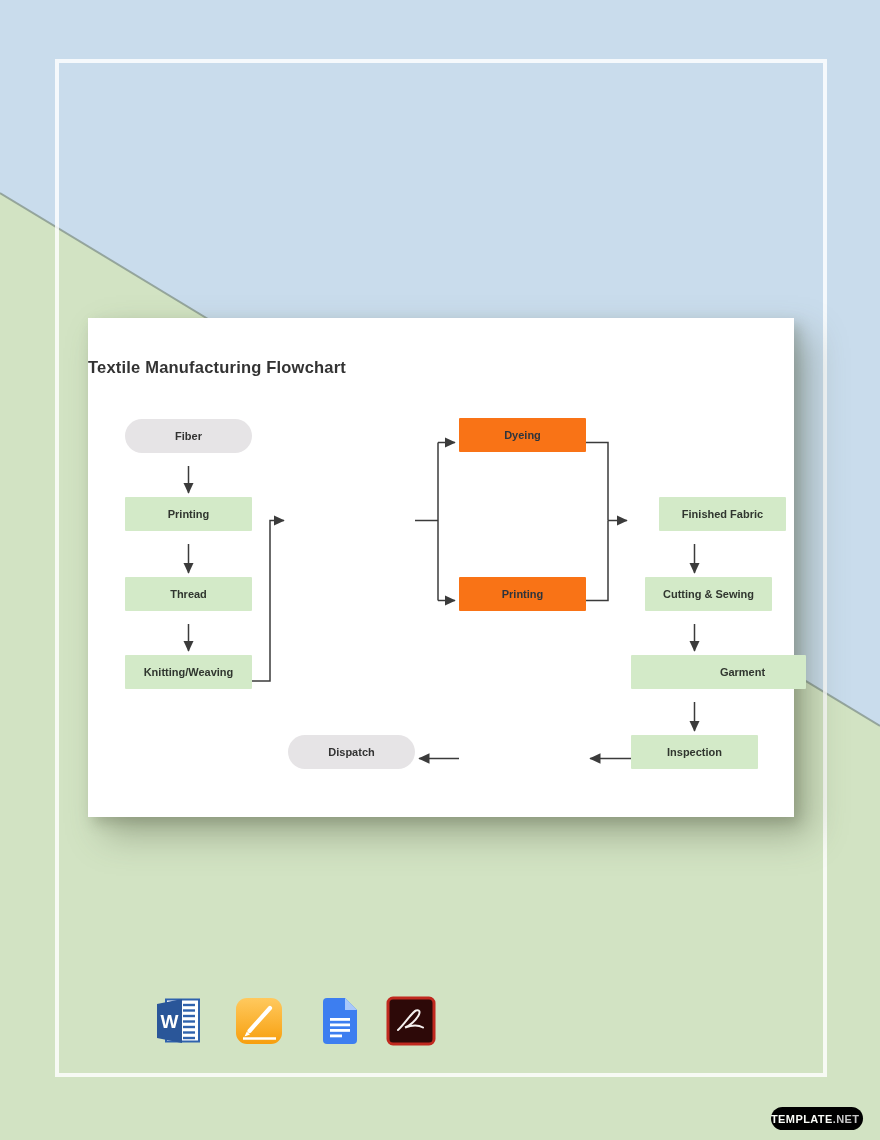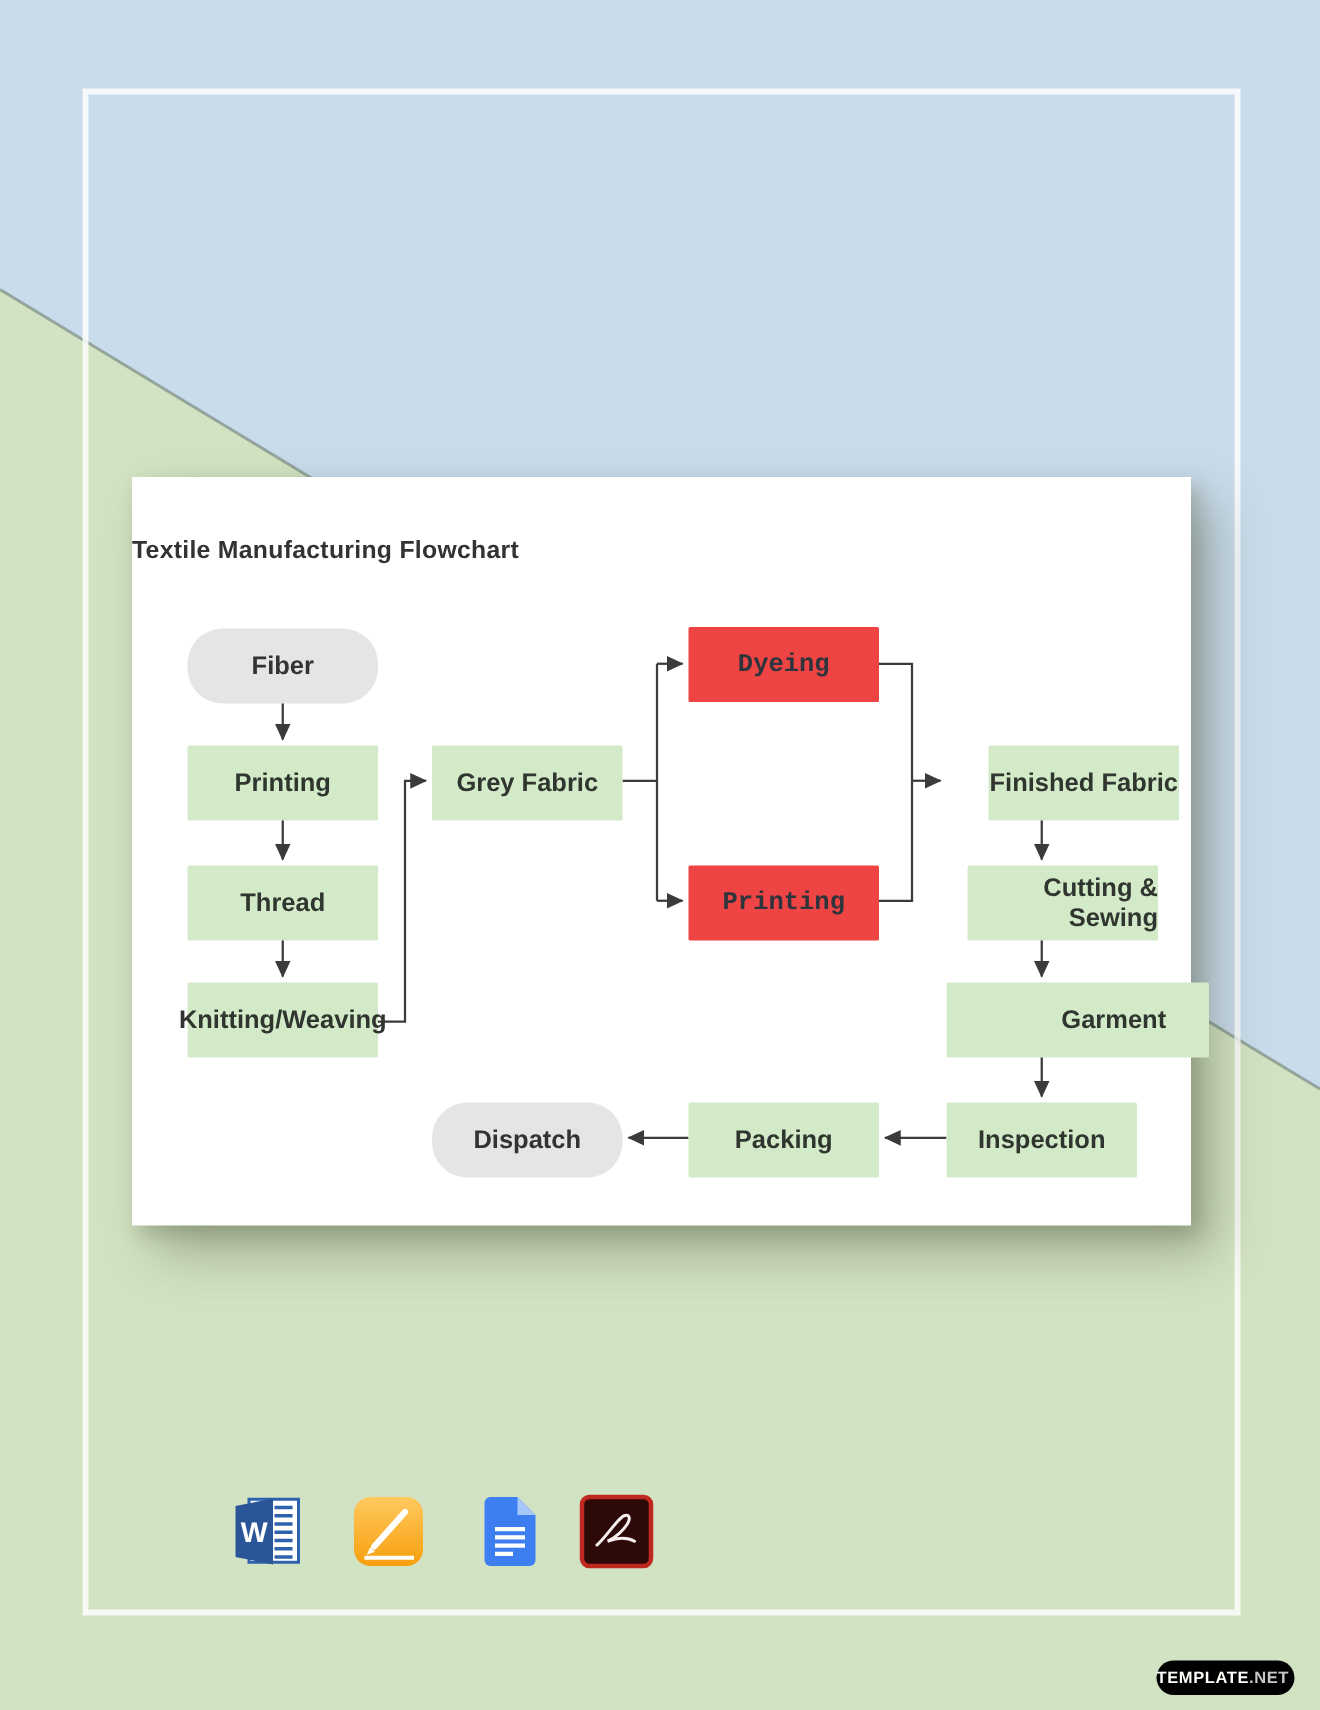--- a/index.html
+++ b/index.html
@@ -11,25 +11,25 @@
            border:4px solid rgba(255,255,255,0.82); box-sizing:border-box; }
 
   .card { position:absolute; left:88px; top:318px; width:706px; height:499px; background:#ffffff;
           box-shadow: 5px 6px 12px rgba(85,95,70,0.28), 16px 18px 34px rgba(85,95,70,0.40); }
 
   .card-title { position:absolute; left:0; top:40px; width:100%; text-align:left;
                 font-size:16.5px; font-weight:bold; color:#333333; letter-spacing:0.2px; }
 
   .connectors { position:absolute; left:0; top:0; }
 
-  .node { position:absolute; width:127px; height:50px; display:flex; align-items:center;
-          justify-content:center; font-size:17px; font-weight:bold; color:#30362f;
+  .node { position:absolute; width:127px; height:34px; display:flex; align-items:center;
+          justify-content:center; font-size:11px; font-weight:bold; color:#30362f;
           border-radius:1px; text-align:right; }
   .proc { background:#d3eac8; }
-  .alt  { background:#ef4444; color:#2e343c;font-family:Liberation Mono, monospace; }
+  .alt  { background:#f97316; color:#2e343c; }
   .term { background:#e6e4e6; border-radius:23.5px; color:#333333; }
 
   
   .n-fiber    { left:37px;  top:101px; }
   .n-spinning { left:37px;  top:179px; }
   .n-thread   { left:37px;  top:259px; }
   .n-knitting { left:37px;  top:337px; }
   .n-grey     { left:200px; top:179px; }
   .n-dyeing   { left:371px; top:100px; }
   .n-printing { left:371px; top:259px; }
@@ -92,28 +92,26 @@
         <path d="M606.5,384 L606.5,413" marker-end="url(#arw)"></path>
         <path d="M543,440.5 L502,440.5" marker-end="url(#arw)"></path>
         <path d="M371,440.5 L331,440.5" marker-end="url(#arw)"></path>
       </g>
     </svg>
 
     <div class="node term n-fiber">Fiber</div>
     <div class="node proc n-spinning">Printing</div>
     <div class="node proc n-thread">Thread</div>
     <div class="node proc n-knitting">Knitting/Weaving</div>
-    <div class="node proc n-grey">Grey Fabric</div>
     <div class="node alt  n-dyeing">Dyeing</div>
     <div class="node alt  n-printing">Printing</div>
     <div class="node proc n-finished">Finished Fabric</div>
     <div class="node proc n-cutting">Cutting &amp; Sewing</div>
     <div class="node proc n-garment">Garment</div>
     <div class="node proc n-inspect">Inspection</div>
-    <div class="node proc n-packing">Packing</div>
     <div class="node term n-dispatch">Dispatch</div>
   </div>
 
   <div class="icon-tile i-word">
     <svg width="52" height="52" viewBox="0 0 52 52">
       <rect x="14" y="4.5" width="33" height="42" fill="#ffffff" stroke="#2f62ad" stroke-width="2"></rect>
       <g stroke="#2f62ad" stroke-width="2.4">
         <line x1="31" y1="10" x2="43" y2="10"></line>
         <line x1="31" y1="15.5" x2="43" y2="15.5"></line>
         <line x1="31" y1="21" x2="43" y2="21"></line>

